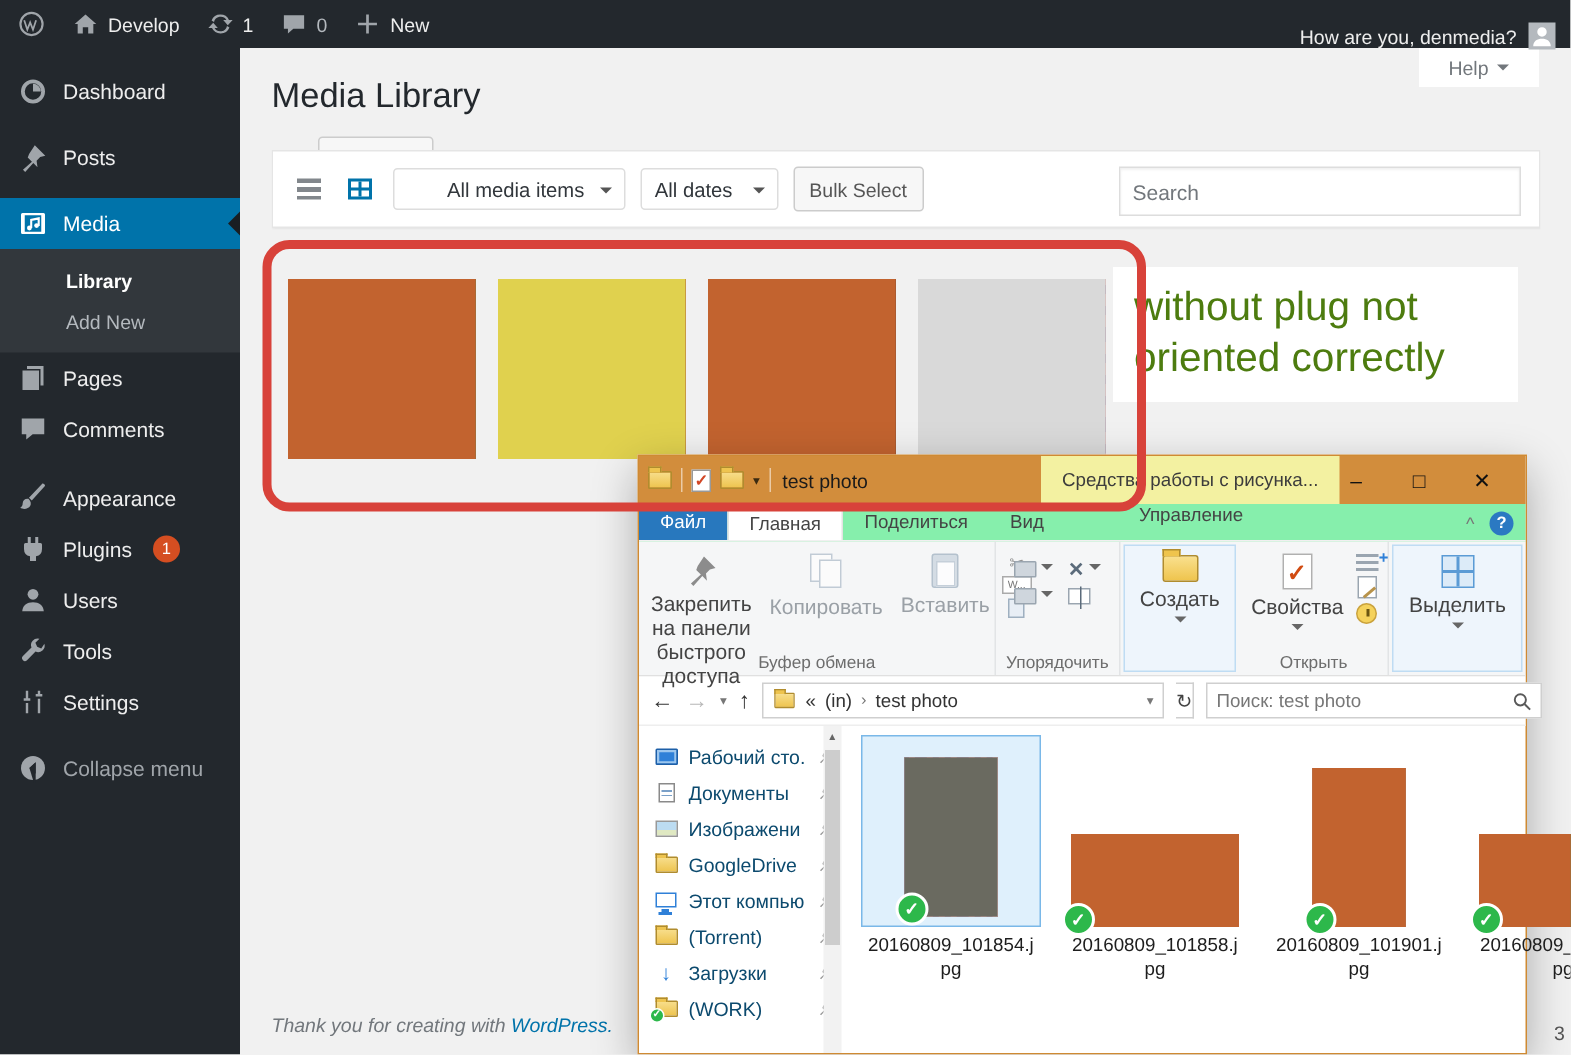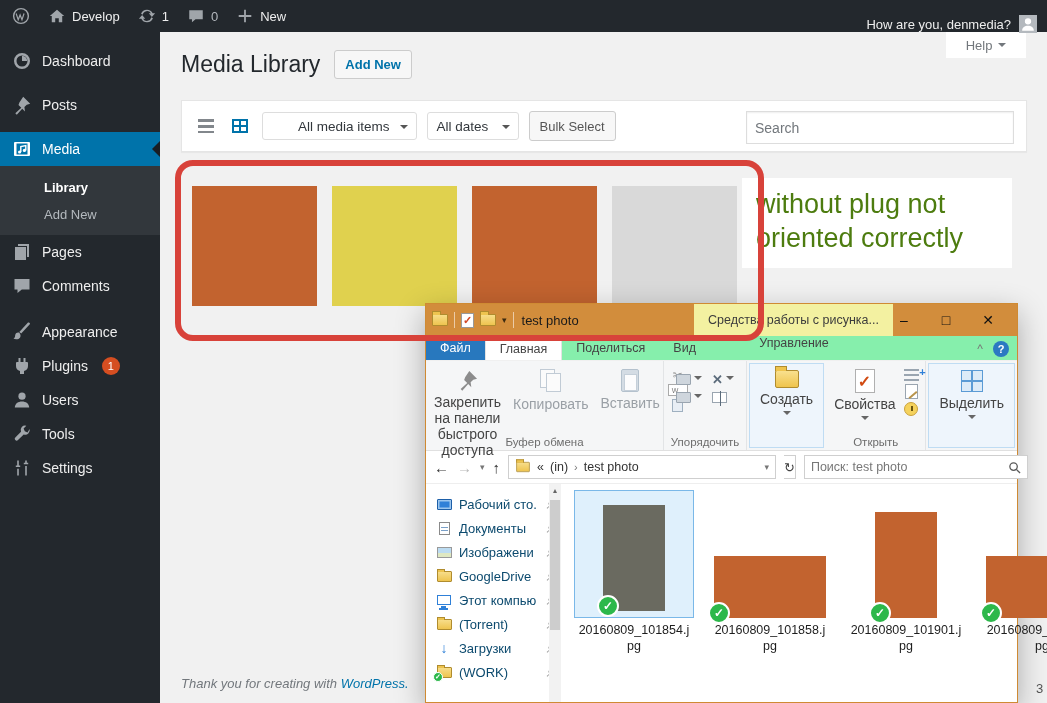--- a/index.html
+++ b/index.html
@@ -32,21 +32,21 @@
   .sb-sub-item { height:27px; line-height:27px; padding-left:44px; font-size:13px; color:#b4b9be; cursor:pointer; }
   .sb-sub-item.current { color:#fff; font-weight:bold; }
   .badge { background:#d54e21; color:#fff; border-radius:50%; width:18px; height:18px; font-size:11px;
            display:inline-flex; align-items:center; justify-content:center; margin-left:4px; }
   .sb-item.dim { color:#a0a5aa; }
 
   
   .help-tab { position:absolute; left:946px; top:32px; width:80px; height:26px; background:#fff; color:#72777c;
               font-size:13px; display:flex; align-items:center; justify-content:center; gap:6px; cursor:pointer; z-index:5; }
   .help-tab::after { content:""; border:4px solid transparent; border-top-color:#72777c; margin-top:4px; }
-  .page-head { position:absolute; left:181px; top:50px; display:flex; align-items:center; gap:14px; }
+  .page-head { position:absolute; left:181px; top:50px; display:flex; align-items:center; gap:14px;flex-direction:column; }
   .page-title { font-size:23px; font-weight:400; color:#23282d; }
   .btn-addnew { height:29px; padding:0 10px; background:#f7f7f7; border:1px solid #ccc; border-radius:3px;
                 color:#0073aa; font-size:13px; font-weight:bold; display:inline-flex; align-items:center; cursor:pointer; }
   .filterbar { position:absolute; left:181px; top:100px; width:846px; height:52px; background:#fff;
                border:1px solid #e5e5e5; box-shadow:0 1px 1px rgba(0,0,0,.04); display:flex; align-items:center; padding:0 12px; gap:10px; }
   .viewico { width:24px; height:24px; display:flex; align-items:center; justify-content:center; cursor:pointer; }
   .ico-list { width:16px; height:14px; background:repeating-linear-gradient(to bottom,#82878c 0 3px,transparent 3px 6px); }
   .ico-grid { width:16px; height:14px; border:2px solid #0073aa;
               background:linear-gradient(#0073aa,#0073aa) 50% 0/2px 100% no-repeat,linear-gradient(#0073aa,#0073aa) 0 50%/100% 2px no-repeat; }
   .wsel { display:inline-flex; align-items:center; height:28px; border:1px solid #ddd; background:#fff; border-radius:3px;
@@ -393,20 +393,30 @@
       <span>Tools</span>
     </div>
     <div class="sb-item">
       <span class="sb-ico">
           <svg viewBox="0 0 20 20">
             <path d="M5.2 2.5h1.6v5h1.4v1.6H3.8V7.5h1.4zM5.2 10.7h1.6v6.8H5.2zM13.2 2.5h1.6v2.2h1.4v1.6h-4.4V4.7h1.4zM13.2 7.9h1.6v9.6h-1.6z"></path>
           </svg>
         </span>
       <span>Settings</span>
     </div>
+    <div class="sb-item dim sb-sep2">
+      <span class="sb-ico">
+          <svg viewBox="0 0 20 20">
+            <circle cx="10" cy="10" r="8"></circle>
+            <path d="M11.8 6.2 7.6 10l4.2 13.8z" fill="#23282d"></path>
+            <path d="M11.8 6.2 7.6 10l4.2 3.8z" fill="#23282d"></path>
+          </svg>
+        </span>
+      <span>Collapse menu</span>
+    </div>
   </aside>
 
   <div class="help-tab">
     <span>Help</span>
   </div>
 
   <div class="page-head">
     <h1 class="page-title">Media Library</h1>
     <button class="btn-addnew">Add New</button>
   </div>

